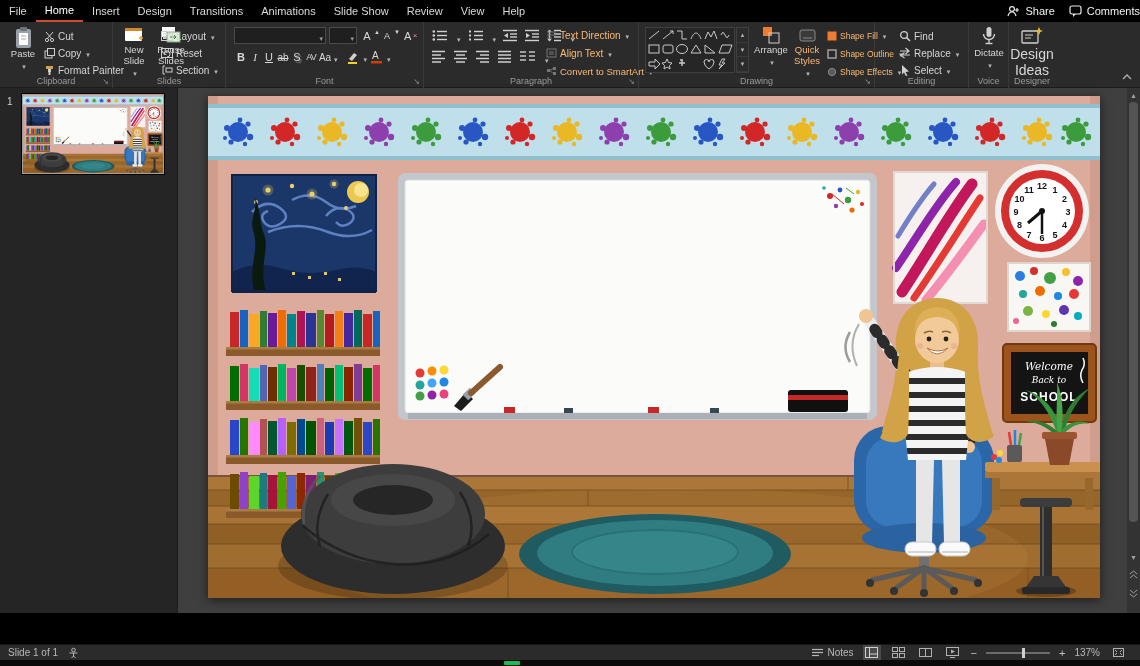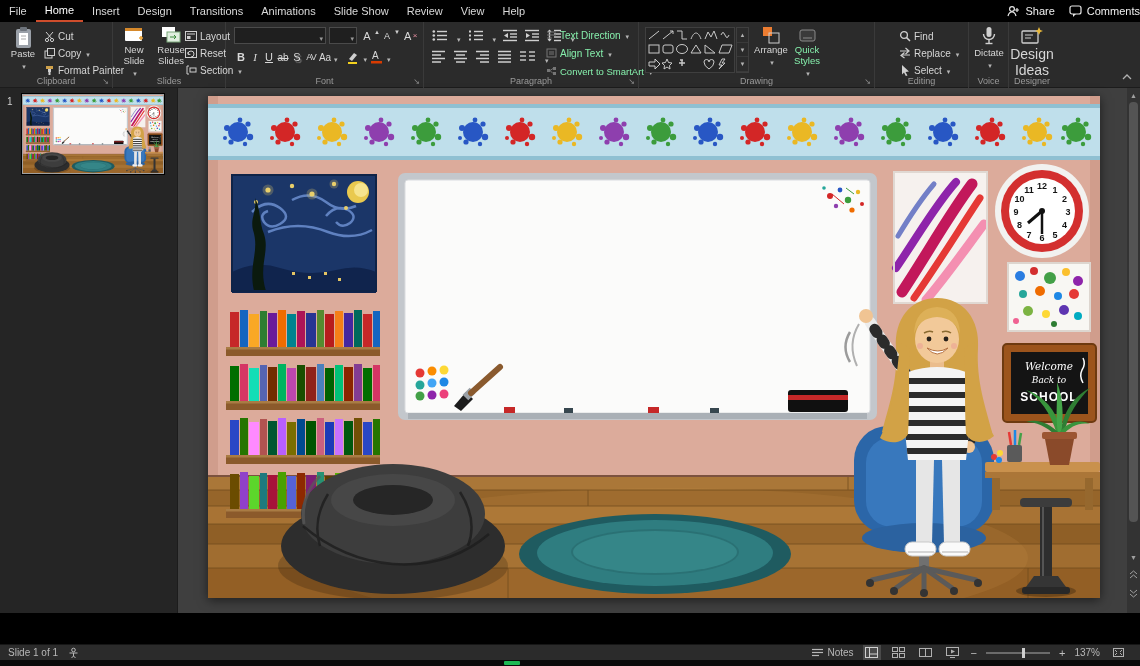--- a/index.html
+++ b/index.html
@@ -15,21 +15,21 @@
 
 .ribbon{position:absolute;left:0;top:22px;width:1140px;height:66px;background:#2b2b2b;display:flex;border-bottom:1px solid #1c1c1c}
 .group{position:relative;height:66px;border-right:1px solid #3a3a3a;flex:none}
 .glabel{position:absolute;bottom:2px;left:0;right:0;text-align:center;font-size:9px;color:#9a9a9a;pointer-events:none}
 .launcher{position:absolute;bottom:2px;right:3px;font-size:8px;color:#8f8f8f;line-height:9px}
 .big{position:absolute;display:flex;flex-direction:column;align-items:center;font-size:9.5px;color:#d6d6d6;text-align:center;line-height:1.15}
 .big .chev{margin-top:1px}
 .rcol{position:absolute;display:flex;flex-direction:column;gap:1px}
 .rbtn{display:flex;align-items:center;gap:3px;height:16px;font-size:10px;color:#d6d6d6;white-space:nowrap}
 .chev::after{content:"▾";font-size:7px;color:#b5b5b5;margin-left:2px}
-.dim,.dim .rbtn,.rbtn.dim{color:#86efac}
+.dim,.dim .rbtn,.rbtn.dim{color:#fdba74}
 .combo{background:#1f1f1f;border:1px solid #4a4a4a;height:17px;display:flex;align-items:center;justify-content:flex-end;padding:0 2px}
 .combo .chev::after{color:#9a9a9a}
 .fb{min-width:14px;height:17px;display:flex;align-items:center;justify-content:center;font-size:11px;color:#d8d8d8}
 .iconbtn{height:17px;min-width:18px;display:flex;align-items:center;justify-content:center}
 .gallery{position:absolute;left:6px;top:5px;width:90px;height:46px;background:#262626;border:1px solid #3f3f3f}
 .galscroll{position:absolute;left:97px;top:5px;width:13px;height:46px;border:1px solid #3f3f3f;display:flex;flex-direction:column}
 .galscroll div{flex:1;display:flex;align-items:center;justify-content:center;font-size:6px;color:#b0b0b0;border-bottom:1px solid #3a3a3a}
 .collapse{position:absolute;right:8px;bottom:3px}
 
 .mainarea{position:absolute;left:0;top:88px;width:1140px;height:525px}
@@ -152,21 +152,21 @@
           <span class="chev"></span>
       </div>
       <div class="big" style="left:40px;top:4px;width:36px">
         <svg width="20" height="19">
             <rect x="1" y="1" width="13" height="10" fill="#fff"></rect>
             <rect x="6" y="6" width="13" height="10" fill="#dfeede" stroke="#7aa77a"></rect>
             <path d="M9,11 h6 M13,9 l2,2 l-2,2" stroke="#3c8c3c" fill="none"></path>
           </svg>
         <span>Reuse Slides</span>
       </div>
-      <div class="rcol" style="left:72px;top:6px">
+      <div class="rcol" style="left:48px;top:6px">
         <div class="rbtn">
           <svg width="12" height="10">
               <rect x="0.5" y="0.5" width="11" height="9" fill="none" stroke="#cfcfcf"></rect>
               <line x1="2" y1="3" x2="10" y2="3" stroke="#cfcfcf"></line>
               <rect x="2" y="5" width="3.5" height="3" fill="#cfcfcf"></rect>
             </svg>
           <span>Layout</span>
             <span class="chev"></span>
         </div>
         <div class="rbtn">
@@ -412,20 +412,43 @@
         <span>Arrange</span>
           <span class="chev"></span>
       </div>
       <div class="big dim" style="left:150px;top:4px;width:36px">
         <svg width="19" height="19">
             <rect x="2" y="4" width="15" height="11" rx="2" fill="#3a3a3a" stroke="#8a8a8a"></rect>
             <line x1="5" y1="12" x2="14" y2="12" stroke="#8a8a8a"></line>
           </svg>
         <span>Quick Styles</span>
           <span class="chev"></span>
+      </div>
+      <div class="rcol" style="left:188px;top:6px;gap:2px">
+        <div class="rbtn dim" style="font-size:8.5px">
+          <svg width="10" height="10">
+              <rect x="0.5" y="0.5" width="9" height="9" fill="#ed7d31"></rect>
+            </svg>
+          <span>Shape Fill</span>
+            <span class="chev"></span>
+        </div>
+        <div class="rbtn dim" style="font-size:8.5px">
+          <svg width="10" height="10">
+              <rect x="1" y="1" width="8" height="8" fill="none" stroke="#9a9a9a" stroke-width="1.6"></rect>
+            </svg>
+          <span>Shape Outline</span>
+            <span class="chev"></span>
+        </div>
+        <div class="rbtn dim" style="font-size:8.5px">
+          <svg width="10" height="10">
+              <circle cx="5" cy="5" r="3.6" fill="#5a5a5a" stroke="#8a8a8a"></circle>
+            </svg>
+          <span>Shape Effects</span>
+            <span class="chev"></span>
+        </div>
       </div>
       <div class="glabel">Drawing</div>
       <div class="launcher">↘</div>
     </div>
 
     <div class="group" style="width:94px">
       <div class="rcol" style="left:24px;top:6px">
         <div class="rbtn">
           <svg width="12" height="12">
               <circle cx="5" cy="5" r="3.4" fill="none" stroke="#cfcfcf" stroke-width="1.3"></circle>

